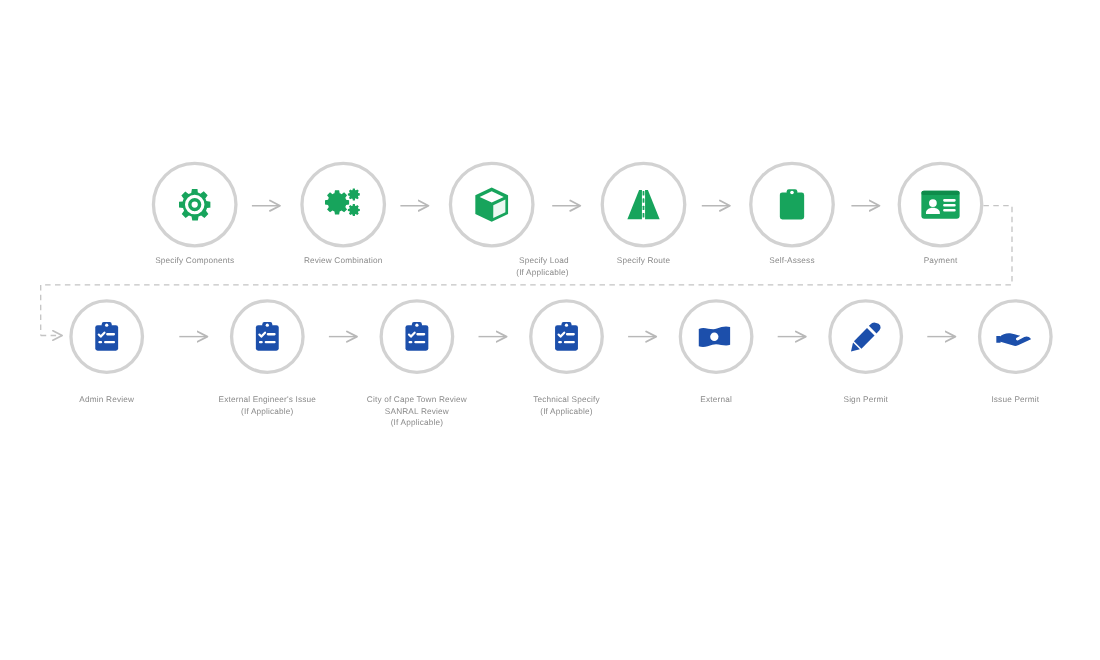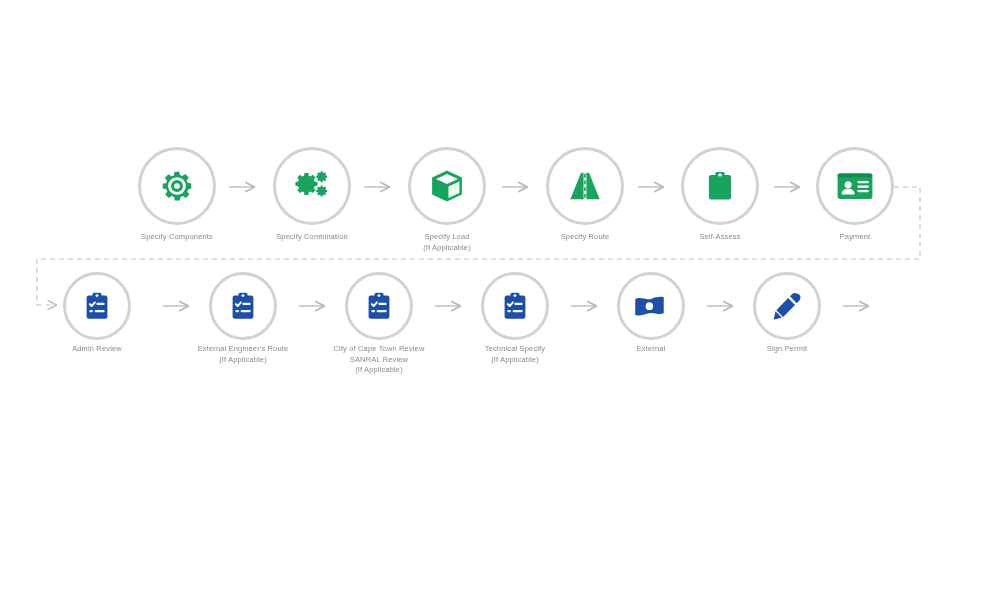--- a/index.html
+++ b/index.html
@@ -35,21 +35,21 @@
 
   .node .label{
     margin-top:7px;
     font-size:7.5px;
     line-height:10.5px;
     color:#8a8a8a;
     letter-spacing:.15px;
     font-weight:400;
     white-space:pre-line;
   }
-  .row2 .label{margin-top:4px;}
+  .row2 .label{margin-top:18px;}
 </style>
 </head>
 <body>
 
 <div id="canvas">
 
   <svg class="connector-layer" viewBox="0 0 1000 600">
     <defs>
       <marker id="ah" markerWidth="9" markerHeight="9" refX="7.2" refY="4.5" orient="auto">
         <path d="M0.6,0.9 L7.6,4.5 L0.6,8.1" fill="none" stroke="#b8b8b8" stroke-width="1.25" stroke-linecap="round" stroke-linejoin="round"></path>
@@ -98,24 +98,24 @@
         <g fill="#17a45c">
           <path d="M12.2 9.4a5 5 0 1 0 0 10 5 5 0 0 0 0-10zm0 7.4a2.4 2.4 0 1 1 0-4.8 2.4 2.4 0 0 1 0 4.8z"></path>
           <path d="M20.1 15.9v-2.9l-2.1-.36a6.4 6.4 0 0 0-.55-1.33l1.23-1.74-2.05-2.05-1.74 1.23a6.4 6.4 0 0 0-1.33-.55L13.2 6.1h-2.9l-.36 2.1a6.4 6.4 0 0 0-1.33.55L6.87 7.52 4.82 9.57l1.23 1.74a6.4 6.4 0 0 0-.55 1.33l-2.1.36v2.9l2.1.36c.13.47.31.91.55 1.33l-1.23 1.74 2.05 2.05 1.74-1.23c.42.24.86.42 1.33.55l.36 2.1h2.9l.36-2.1c.47-.13.91-.31 1.33-.55l1.74 1.23 2.05-2.05-1.23-1.74c.24-.42.42-.86.55-1.33l2.1-.36z"></path>
           <path d="M23.6 6.4a2.5 2.5 0 1 0 0 5 2.5 2.5 0 0 0 0-5zm0 3.6a1.1 1.1 0 1 1 0-2.2 1.1 1.1 0 0 1 0 2.2z"></path>
           <path d="M27.5 9.6V8.2l-1.05-.18a3.2 3.2 0 0 0-.27-.66l.62-.87-1.03-1.03-.87.62a3.2 3.2 0 0 0-.66-.27L24.06 4.8h-1.4l-.18 1.05a3.2 3.2 0 0 0-.66.27l-.87-.62-1.03 1.03.62.87a3.2 3.2 0 0 0-.27.66l-1.05.18v1.4l1.05.18c.07.23.16.46.27.66l-.62.87 1.03 1.03.87-.62c.2.11.43.2.66.27l.18 1.05h1.4l.18-1.05c.23-.7.46-.16.66-.27l.87.62 1.03-1.03-.62-.87c.11-.2.2-.43.27-.66l1.05-.18z"></path>
           <path d="M23.6 17.3a2.5 2.5 0 1 0 0 5 2.5 2.5 0 0 0 0-5zm0 3.6a1.1 1.1 0 1 1 0-2.2 1.1 1.1 0 0 1 0 2.2z"></path>
           <path d="M27.5 20.5v-1.4l-1.05-.18a3.2 3.2 0 0 0-.27-.66l.62-.87-1.03-1.03-.87.62a3.2 3.2 0 0 0-.66-.27l-.18-1.05h-1.4l-.18 1.05a3.2 3.2 0 0 0-.66.27l-.87-.62-1.03 1.03.62.87a3.2 3.2 0 0 0-.27.66l-1.05.18v1.4l1.05.18c.7.23.16.46.27.66l-.62.87 1.03 1.03.87-.62c.2.11.43.2.66.27l.18 1.05h1.4l.18-1.05c.23-.7.46-.16.66-.27l.87.62 1.03-1.03-.62-.87c.11-.2.2-.43.27-.66l1.05-.18z"></path>
         </g>
       </svg>
     </div>
-    <div class="label">Specify Combination</div>
-  </div>
-
-  <div class="node row1" style="left:447px;top:131px;">
+    <div class="label">Review Combination</div>
+  </div>
+
+  <div class="node row1" style="left:447px;top:131px;text-align:right;">
     <div class="ring">
       <svg width="38" height="38" viewBox="0 0 24 24">
         <path fill="#17a45c" d="M12 2.2 2.6 6.6v10.8L12 21.8l9.4-4.4V6.6L12 2.2z"></path>
         <path fill="#ffffff" d="M12 4.35 5.1 7.6 12 10.8l6.9-3.2L12 4.35z"></path>
         <path fill="#ffffff" d="M4.15 9.1v7.35L11.1 19.7v-7.35L4.15 9.1z" opacity="0"></path>
         <path fill="#ffffff" d="M12.9 12.35v7.3l6.95-3.25V9.1L12.9 12.35z" opacity=".92"></path>
       </svg>
     </div>
     <div class="label">Specify Load
 (If Applicable)</div>
@@ -185,21 +185,21 @@
       <svg width="32" height="32" viewBox="0 0 24 24">
         <rect x="4.2" y="4.2" width="15.6" height="17.4" rx="1.6" fill="#1c4fab"></rect>
         <rect x="8.6" y="2.1" width="6.8" height="4.2" rx="1.4" fill="#1c4fab"></rect>
         <circle cx="12" cy="4.2" r="1.1" fill="#ffffff"></circle>
         <path d="M6.6 10.6l1.35 1.4 2.5-2.7" fill="none" stroke="#ffffff" stroke-width="1.5" stroke-linecap="round" stroke-linejoin="round"></path>
         <rect x="11.6" y="9.6" width="6.1" height="1.6" rx=".75" fill="#ffffff"></rect>
         <rect x="6.3" y="15" width="2.6" height="1.6" rx=".75" fill="#ffffff"></rect>
         <rect x="10.2" y="15" width="7.5" height="1.6" rx=".75" fill="#ffffff"></rect>
       </svg>
     </div>
-    <div class="label">External Engineer's Route
+    <div class="label">External Engineer's Issue
 (If Applicable)</div>
   </div>
 
   <div class="node row2" style="left:379px;top:256px;">
     <div class="ring">
       <svg width="32" height="32" viewBox="0 0 24 24">
         <rect x="4.2" y="4.2" width="15.6" height="17.4" rx="1.6" fill="#1c4fab"></rect>
         <rect x="8.6" y="2.1" width="6.8" height="4.2" rx="1.4" fill="#1c4fab"></rect>
         <circle cx="12" cy="4.2" r="1.1" fill="#ffffff"></circle>
         <path d="M6.6 10.6l1.35 1.4 2.5-2.7" fill="none" stroke="#ffffff" stroke-width="1.5" stroke-linecap="round" stroke-linejoin="round"></path>
@@ -243,14 +243,23 @@
     <div class="ring">
       <svg width="36" height="36" viewBox="0 0 28 28">
         <path fill="#1c4fab" d="M21.4 4.3a3.1 3.1 0 0 1 2.35 5.15l-2.1 2.35-5.4-5.4 2.3-2.05a3.1 3.1 0 0 1 2.85-.05z"></path>
         <path fill="#1c4fab" d="M14.9 7.85l5.35 5.35L11 22.6l-5.3-5.3L14.9 7.85z"></path>
         <path fill="#1c4fab" d="M5.05 18.1l4.85 4.85-6.3 1.65 1.45-6.5z"></path>
       </svg>
     </div>
     <div class="label">Sign Permit</div>
   </div>
 
+  <div class="node row2" style="left:923px;top:256px;">
+    <div class="ring">
+      <svg width="40" height="40" viewBox="0 0 32 32">
+        <path fill="#1c4fab" d="M4.6 16.4c2.1-2.4 5.5-3.1 8.5-2.6 2.2.35 4.3 1.2 6.5 1.5l-2.6 1.6c-.6.35-.7 1.1-.2 1.55.35.35.9.4 1.35.15l4.4-2.3c1.6-.85 3.6-.35 4.55 1.15l.3.5-9.4 4.35c-1.1.5-2.35.6-3.5.25L4.6 19.6v-3.2z"></path>
+        <path fill="#1c4fab" d="M2.2 15.5h3.1v5H2.2z"></path>
+      </svg>
+    </div>
+    <div class="label">Issue Permit</div>
+  </div>
 
 </div>
 
 </body></html>

